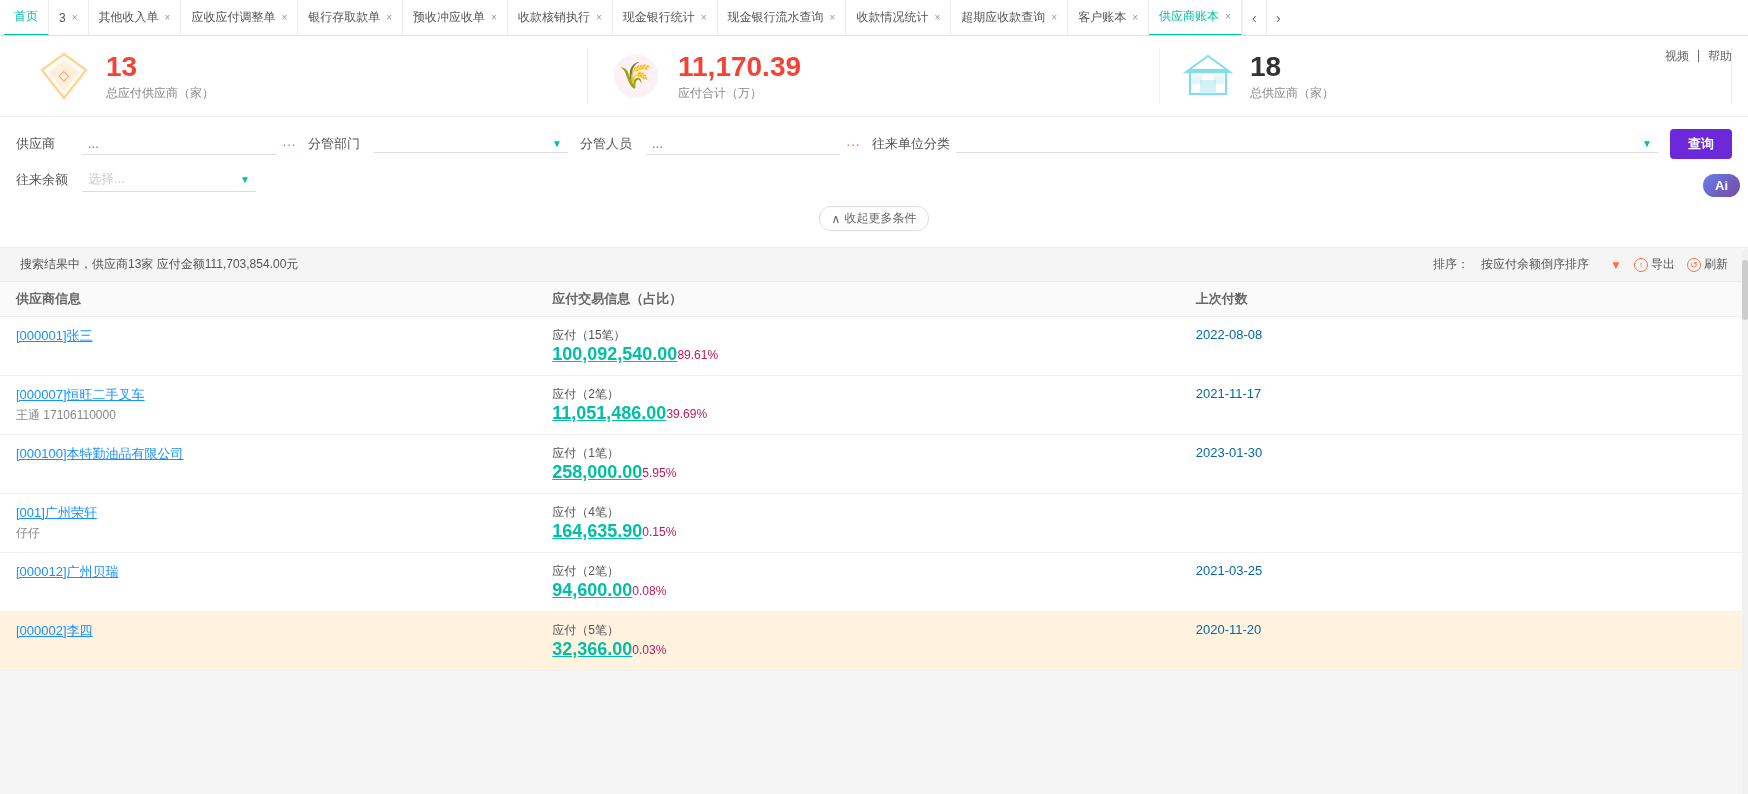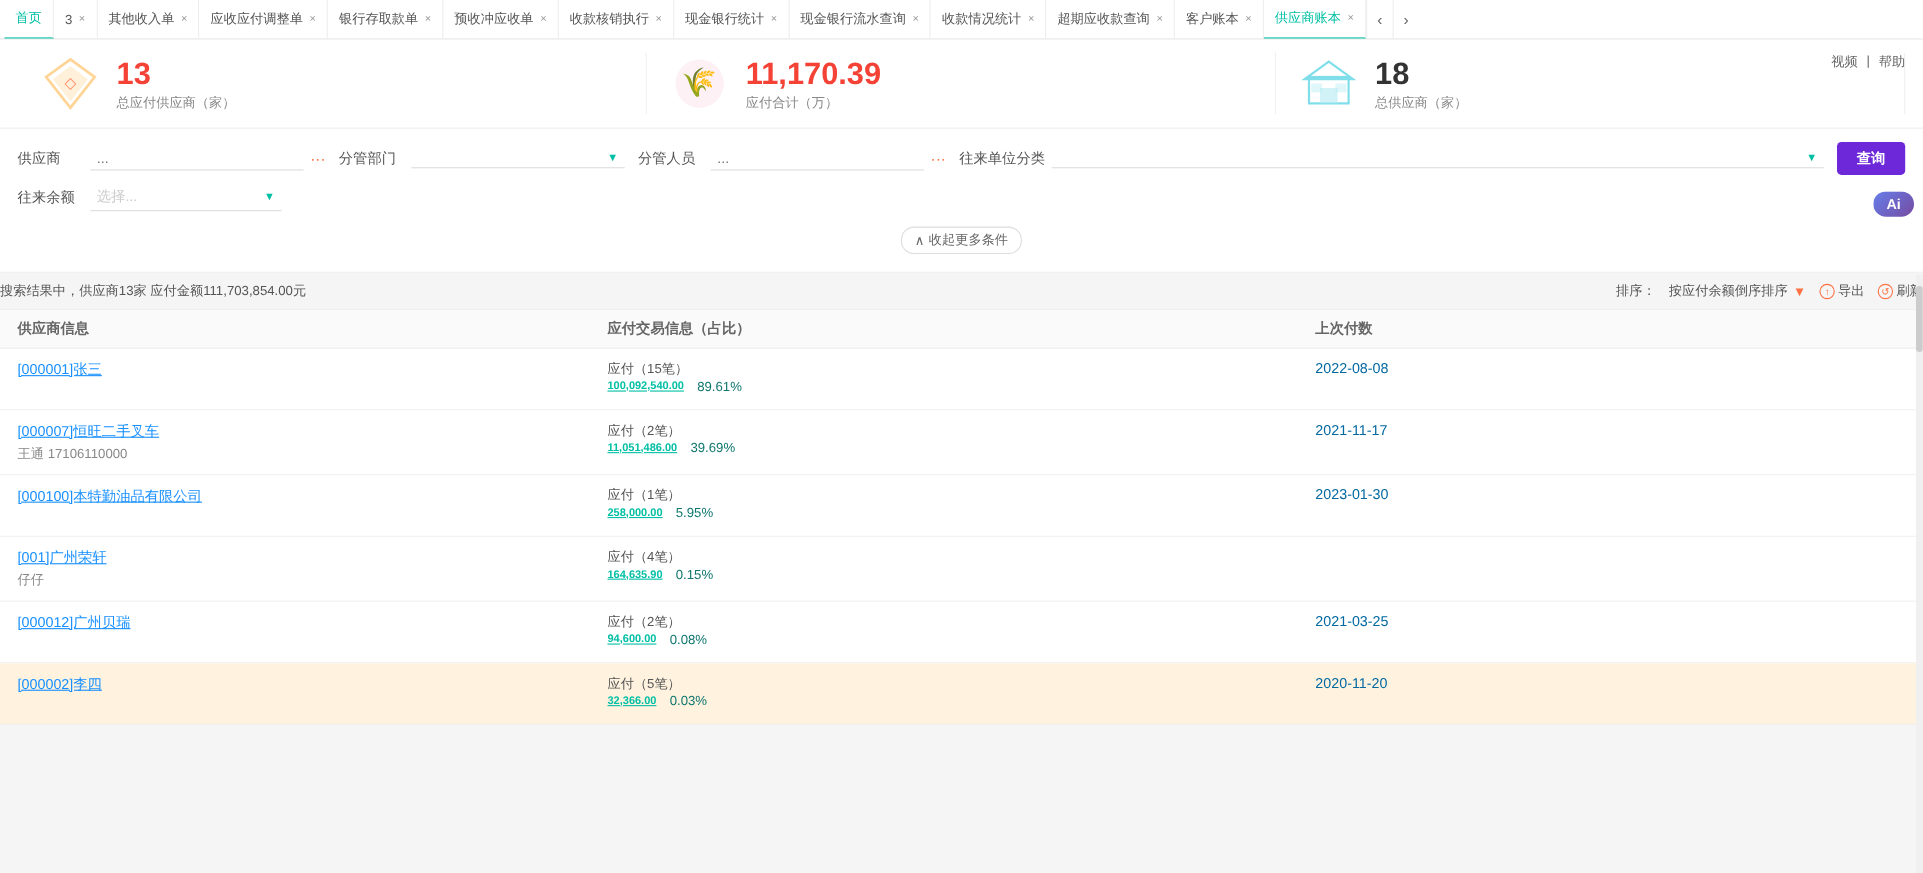--- a/index.html
+++ b/index.html
@@ -158,21 +158,21 @@
       font-size: 12px;
       color: #666;
       cursor: pointer;
       margin: 4px auto;
       width: fit-content;
     }
 
     
     .results-bar {
       background: #f5f5f5;
-      padding: 8px 0;
+      padding: 8px 20px;
       font-size: 12px;
       color: #555;
       display: flex;
       justify-content: space-between;
       align-items: center;
       border-bottom: 1px solid #eee;
     }
     .results-actions {
       display: flex;
       align-items: center;
@@ -233,27 +233,27 @@
       cursor: pointer;
       font-size: 13px;
     }
     .supplier-sub {
       font-size: 12px;
       color: #888;
       margin-top: 3px;
     }
     .trans-label { font-size: 12px; color: #555; }
     .trans-amount {
-      font-size: 10px;
+      font-size: 18px;
       color: #00bfa5;
       font-weight: bold;
       text-decoration: underline;
       cursor: pointer;
     }
-    .trans-pct { font-size: 12px; color: #0f766e; margin-left: 12px; }
+    .trans-pct { font-size: 12px; color: #be185d; }
     .last-pay-date { font-size: 13px; color: #0369a1; }
 
     .scroll-bar-right {
       position: fixed;
       right: 0;
       top: 250px;
       bottom: 0;
       width: 6px;
       background: #f0f0f0;
     }
@@ -439,21 +439,21 @@
       <span>∧</span>
       <span>收起更多条件</span>
     </div>
   </div>
 </div>
 
 <div class="results-bar">
   <span>搜索结果中，供应商13家   应付金额111,703,854.00元</span>
   <div class="results-actions">
     <span>排序：</span>
-    <span style="cursor:pointer; display:flex; align-items:center; gap:5px;">
+    <span style="cursor:pointer; display:flex; align-items:center; gap:21px;">
       <span>按应付余额倒序排序</span>
       <span style="color:#ff7043;">▼</span>
     </span>
     <div class="action-link">
       <span class="circle-icon" style="border-color:#ff7043; color:#ff7043;">↑</span>
       <span>导出</span>
     </div>
     <div class="action-link">
       <span class="circle-icon" style="border-color:#ff7043; color:#ff7043;">↺</span>
       <span>刷新</span>

